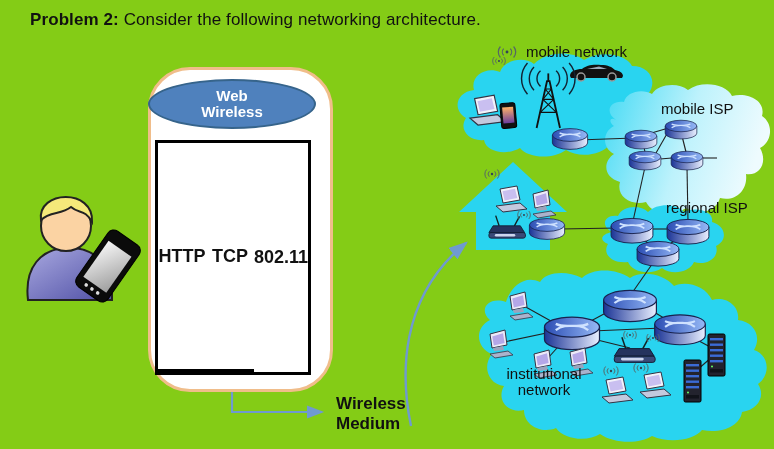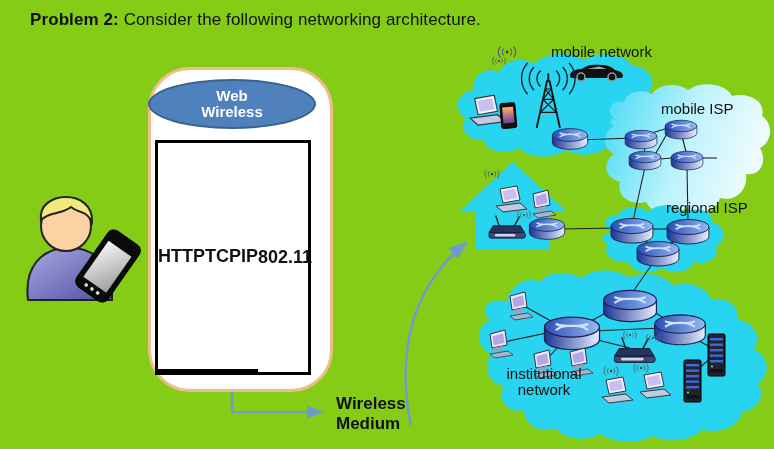--- a/index.html
+++ b/index.html
@@ -18,21 +18,21 @@
         font-size:15px;line-height:16px;}
   .oval span{display:block;width:80px;}
   .stack{left:155px;top:140px;width:150px;height:229px;border:3px solid #000;
          display:flex;flex-direction:row;background:#fff;}
   .layer{flex:1;display:flex;align-items:center;justify-content:center;
          font-weight:bold;font-size:18px;border-bottom:3px solid #000;}
   .layer:last-child{border-bottom:none;border-radius:12px;}
   .wm{left:336px;top:394px;width:90px;font-weight:bold;font-size:17px;line-height:20px;}
   
   .nlabel{font-size:15px;line-height:16px;color:#101010;}
-  .l-mobile{left:551px;top:44px;}
+  .l-mobile{left:526px;top:44px;}
   .l-global{left:661px;top:101px;}
   .l-regional{left:666px;top:200px;}
   .l-home{left:559px;top:169px;width:64px;}
   .l-inst{left:490px;top:366px;width:108px;text-align:center;}
   svg.overlay{position:absolute;left:0;top:0;}
 </style>
 </head>
 <body>
 
 <div class="page">
@@ -237,21 +237,20 @@
     <b>Problem 2:</b><span> Consider the following networking architecture.</span>
   </div>
 
   <div class="abs frame"></div>
   <div class="abs oval">
     <span>Web Wireless</span>
   </div>
   <div class="abs stack">
     <div class="layer">HTTP</div>
     <div class="layer">TCP</div>
-    <div class="layer">IP</div>
     <div class="layer">802.11</div>
   </div>
 
   <div class="abs wm">Wireless Medium</div>
 
   <div class="abs nlabel l-mobile">mobile network</div>
   <div class="abs nlabel l-global">mobile ISP</div>
   <div class="abs nlabel l-regional">regional ISP</div>
   <div class="abs nlabel l-inst">institutional network</div>
 

